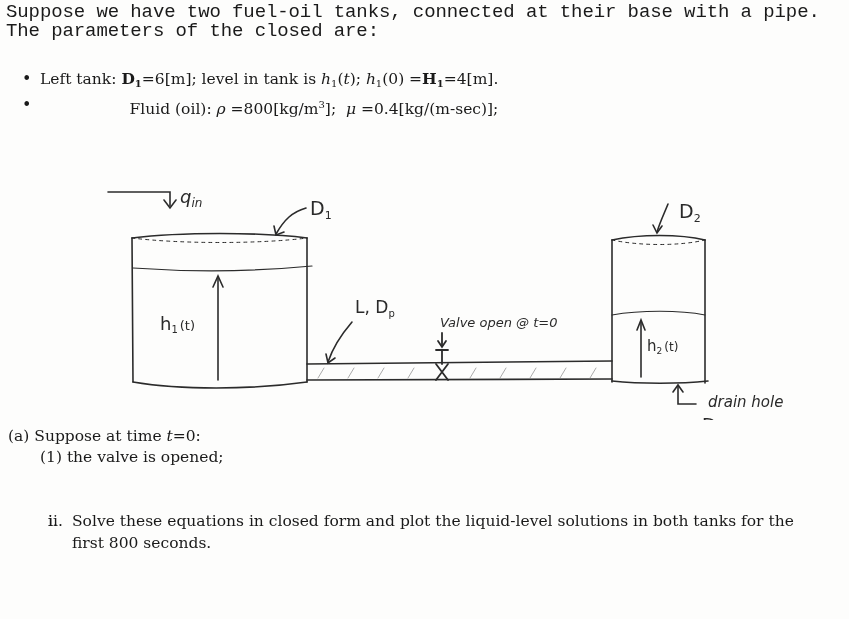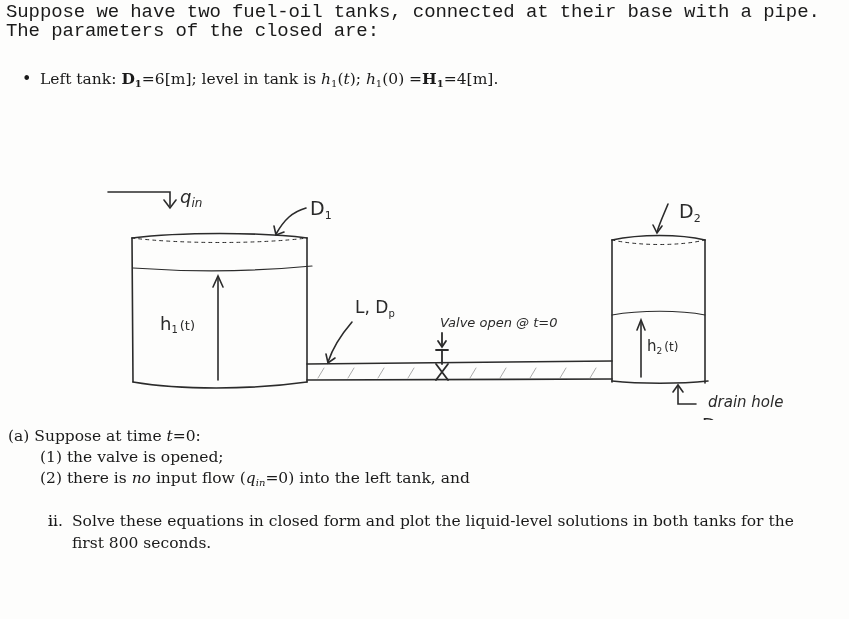--- a/index.html
+++ b/index.html
@@ -30,20 +30,24 @@
 </head>
 <body>
 
 <div class="p" style="top:2px;">Suppose we have two fuel-oil tanks, connected at their base with a pipe.</div>
 <div class="p" style="top:21px;">The parameters of the closed are:</div>
 
 <ul class="bullet-list">
   <li>
     <span>Left tank:</span>
     <span><b class="sym">D<sub>1</sub></b>=6[m]; level in tank is <span class="math">h</span><sub>1</sub>(<span class="math">t</span>); <span class="math">h</span><sub>1</sub>(0) =<b class="sym">H<sub>1</sub></b>=4[m].</span>
+  </li>
+  <li>
+    <span>Fluid (oil):</span>
+    <span><span class="math">ρ</span> =800[kg/m<sup>3</sup>]; &nbsp;<span class="math">μ</span> =0.4[kg/(m-sec)];</span>
   </li>
 </ul>
 
 <svg class="diagram" viewBox="0 180 849 240" fill="none" stroke="#2b2b2b" stroke-width="1.6" stroke-linecap="round">
 
   <g>
     <path d="M108 192 L170 192 L170 206"></path>
     <path d="M164 200 L170 208 L176 200"></path>
   </g>
   <text class="hand" x="180" y="203" font-size="18" stroke="none" font-style="italic"><tspan>q</tspan><tspan font-size="12" dy="4">in</tspan></text>
@@ -105,21 +109,20 @@
   <text class="hand" x="708" y="407" font-size="15" stroke="none" font-style="italic">drain hole</text>
   <text class="hand" x="702" y="431" font-size="18" stroke="none"><tspan>D</tspan><tspan font-size="11" dy="4">d</tspan></text>
 </svg>
 
 <div class="parta">
   <div class="row">
     <span>(a)</span>
     <span>Suppose at time <span class="math">t</span>=0:</span>
   </div>
   <div class="row indent">(1) the valve is opened;</div>
-  <div class="row indent">(2) there is <i>no</i> input flow (<span class="math">q<sub>in</sub></span>=0) into the left tank, and</div>
 </div>
 
 <div class="qlist">
   <div class="qitem">
     <span class="num">i.</span>
   </div>
   <div class="qitem">
     <span class="num">ii.</span>
     <span>Solve these equations in closed form and plot the liquid-level solutions in both tanks for the first 800 seconds.</span>
   </div>

